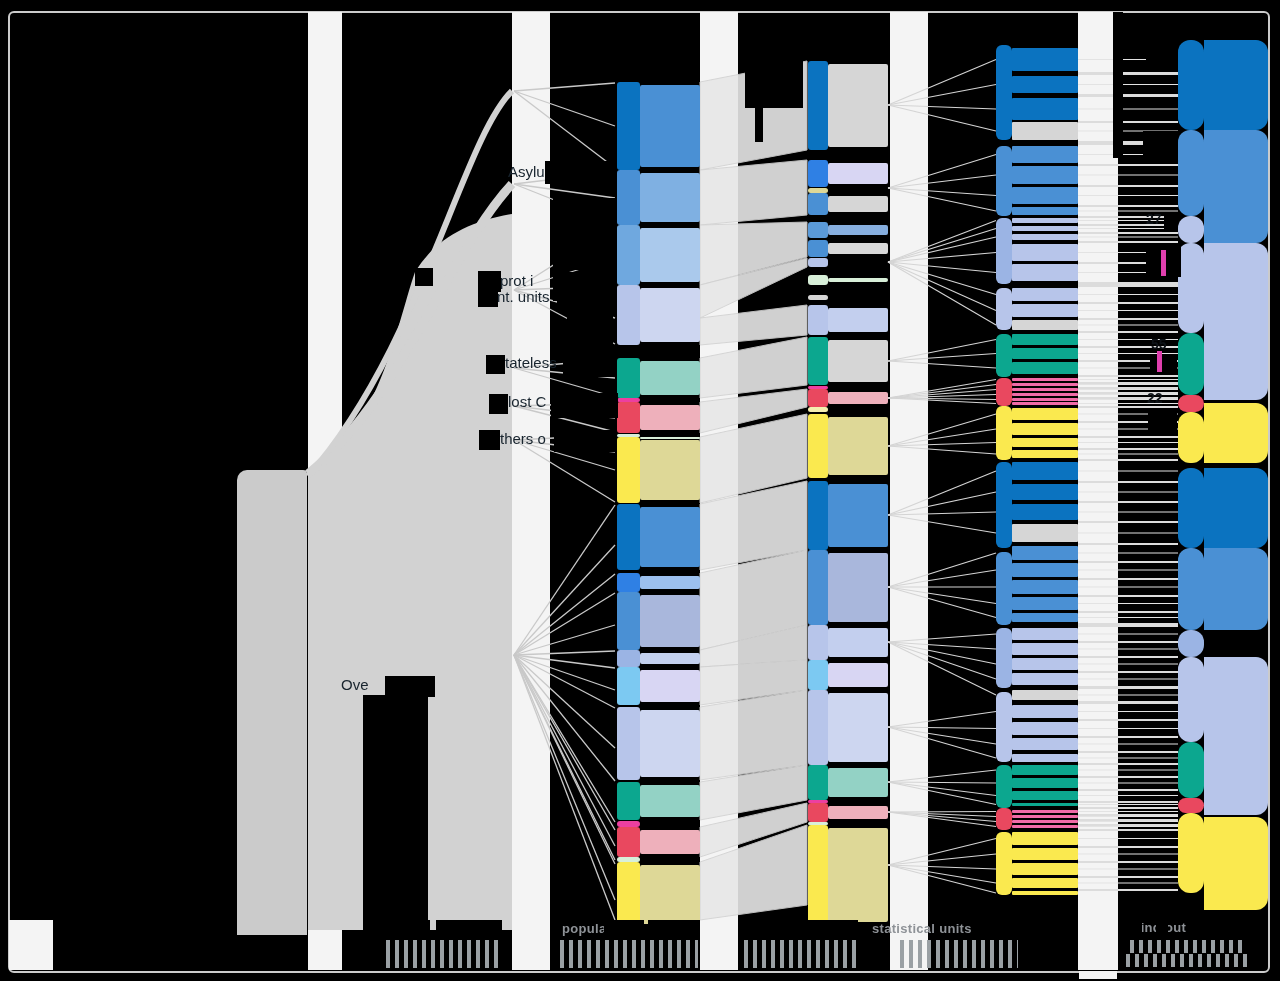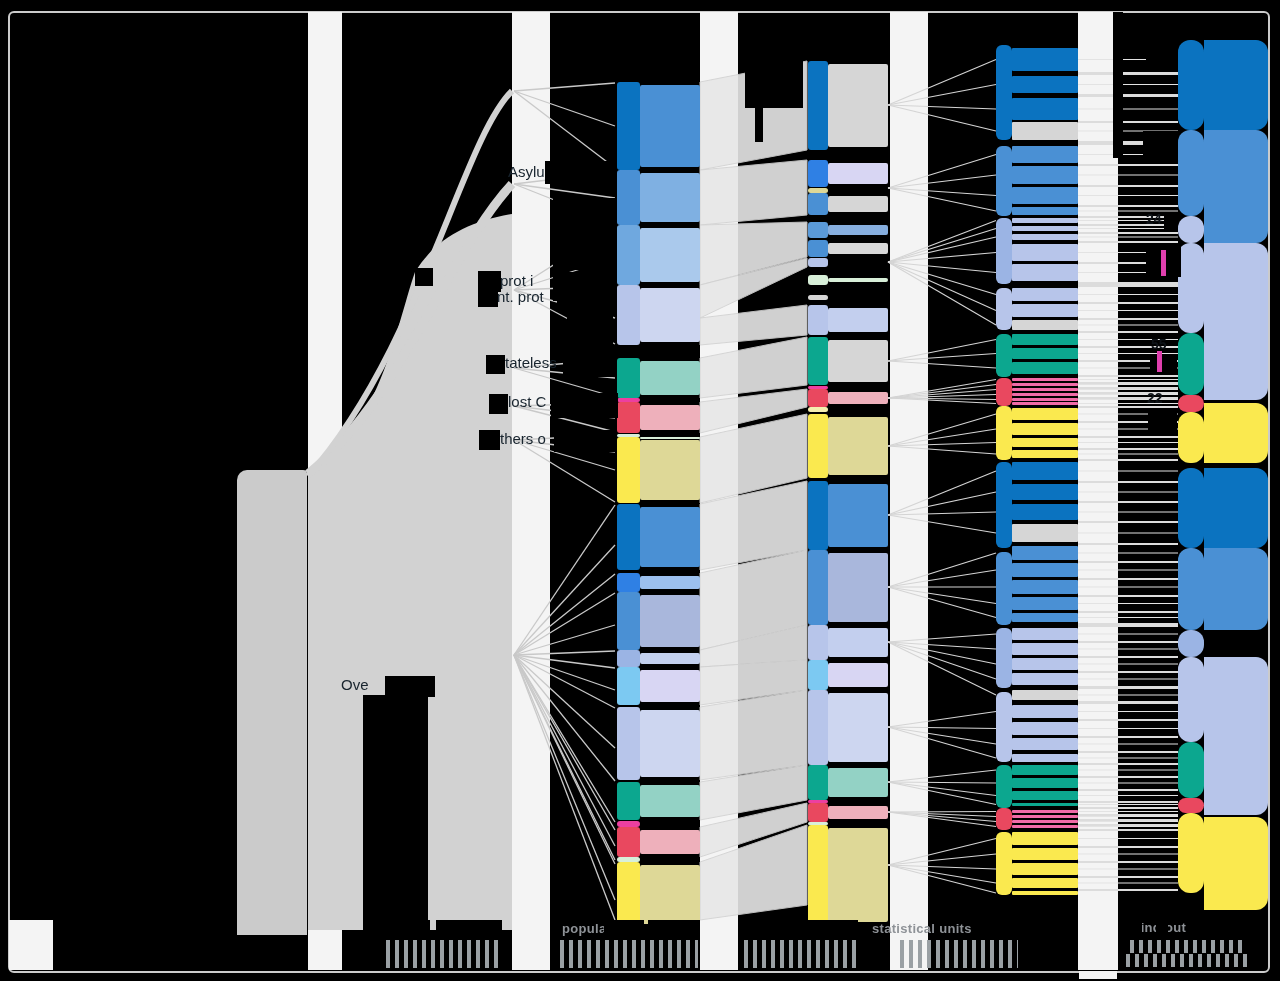--- a/index.html
+++ b/index.html
@@ -451,27 +451,27 @@
       <div class="comb" style="left: 744px; top: 940px; width: 114px; height: 28px;"></div>
       <div class="comb" style="left: 900px; top: 940px; width: 118px; height: 28px;"></div>
       <div class="comb" style="left: 1130px; top: 940px; width: 116px; height: 13px;"></div>
       <div class="comb" style="left: 1126px; top: 954px; width: 124px; height: 13px;"></div>
       <div class="whitepatch" style="left: 9px; top: 920px; width: 44px; height: 50px;"></div>
       <div class="whitepatch" style="left: 1079px; top: 971px; width: 38px; height: 8px;"></div>
     </div>
 
   <div class="lbl" style="left:508px;top:163px">Asylu</div>
   <div class="lbl" style="left:500px;top:272px">prot i</div>
-  <div class="lbl" style="left:497px;top:288px">nt. prot</div>
+  <div class="lbl" style="left:497px;top:288px">nt. units</div>
   <div class="lbl" style="left:505px;top:354px">tateless</div>
   <div class="lbl" style="left:508px;top:393px">lost C</div>
   <div class="lbl" style="left:500px;top:430px">thers o</div>
   <div class="lbl" style="left:341px;top:676px">Ove</div>
 
-  <div class="num" style="left:1146px;top:211px">24</div>
+  <div class="num" style="left:1146px;top:211px">27</div>
   <div class="num" style="left:1151px;top:336px">55</div>
   <div class="num" style="left:1147px;top:390px">22</div>
 
   <div class="axlbl" style="left:562px;top:921px">population</div>
   <div class="axlbl" style="left:872px;top:921px">statistical units</div>
   <div class="axlbl" style="left:1136px;top:920px">find out id</div>
 
   <div id="redactions">
       <div class="redact" style="left: 363px; top: 695px; width: 65px; height: 240px;"></div>
       <div class="redact" style="left: 415px; top: 268px; width: 18px; height: 18px;"></div>

